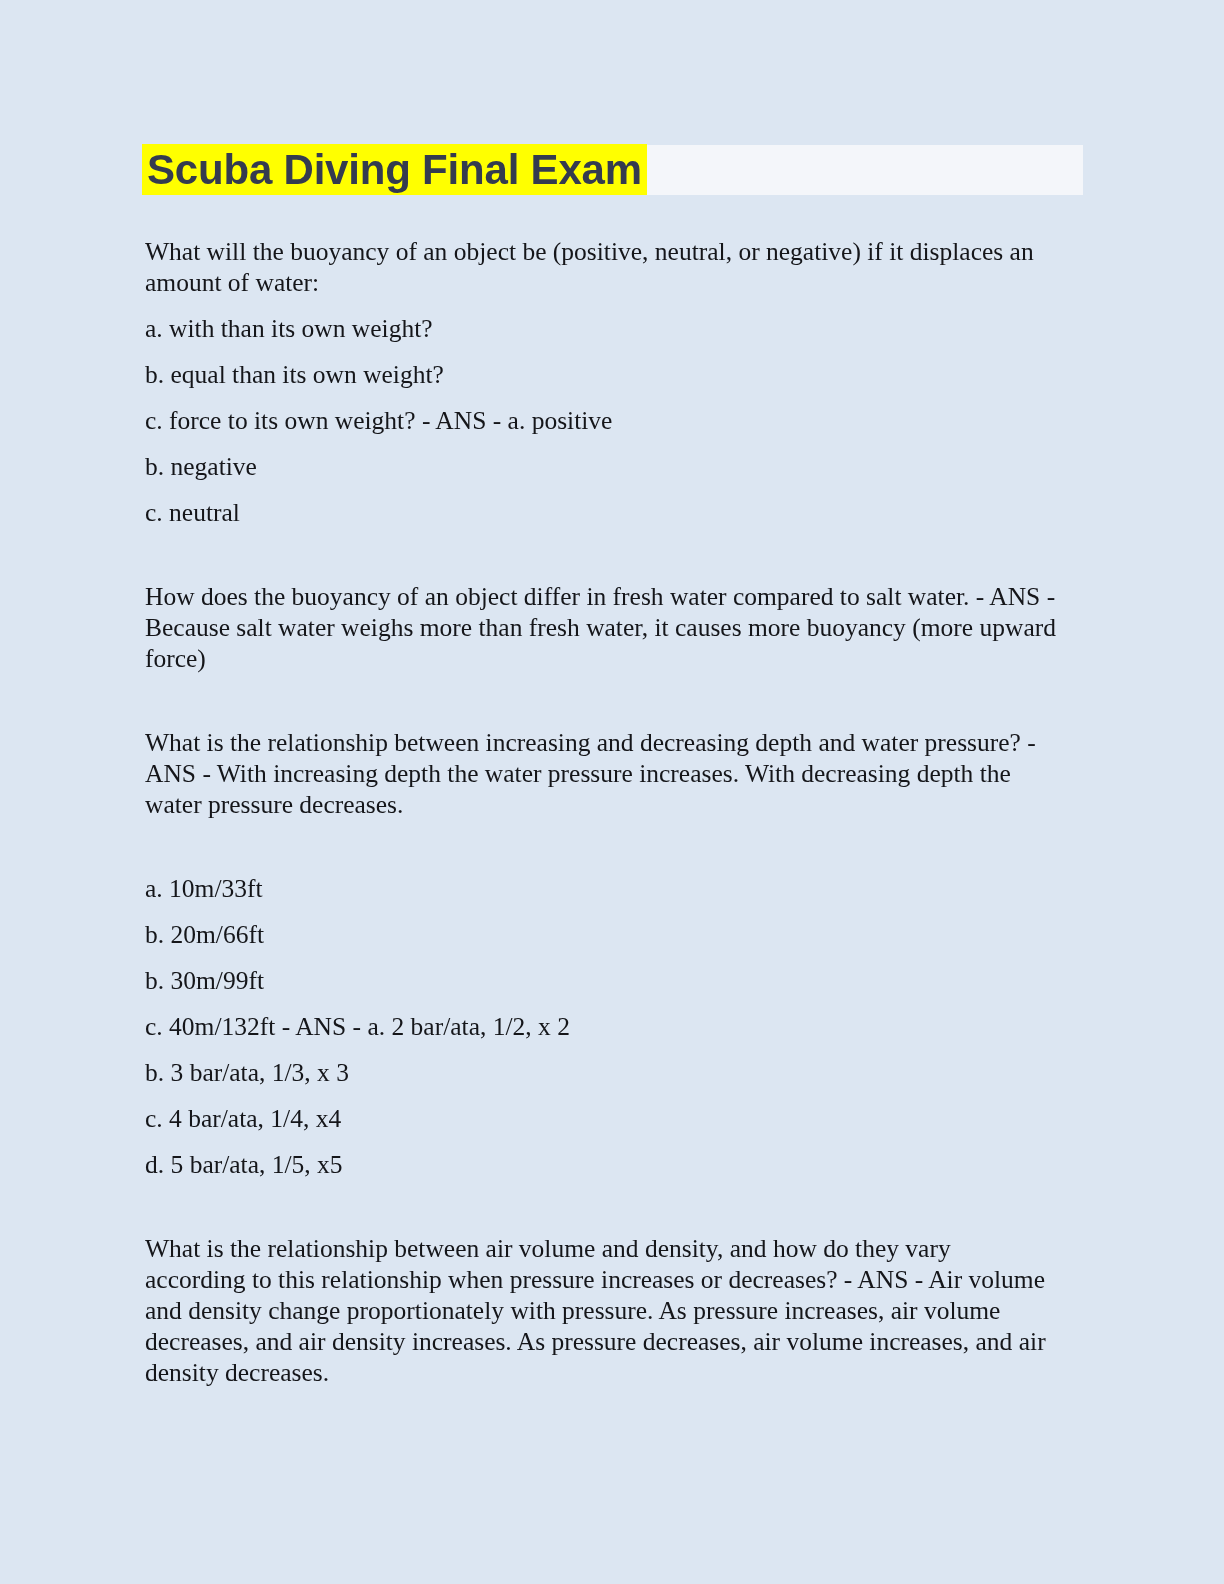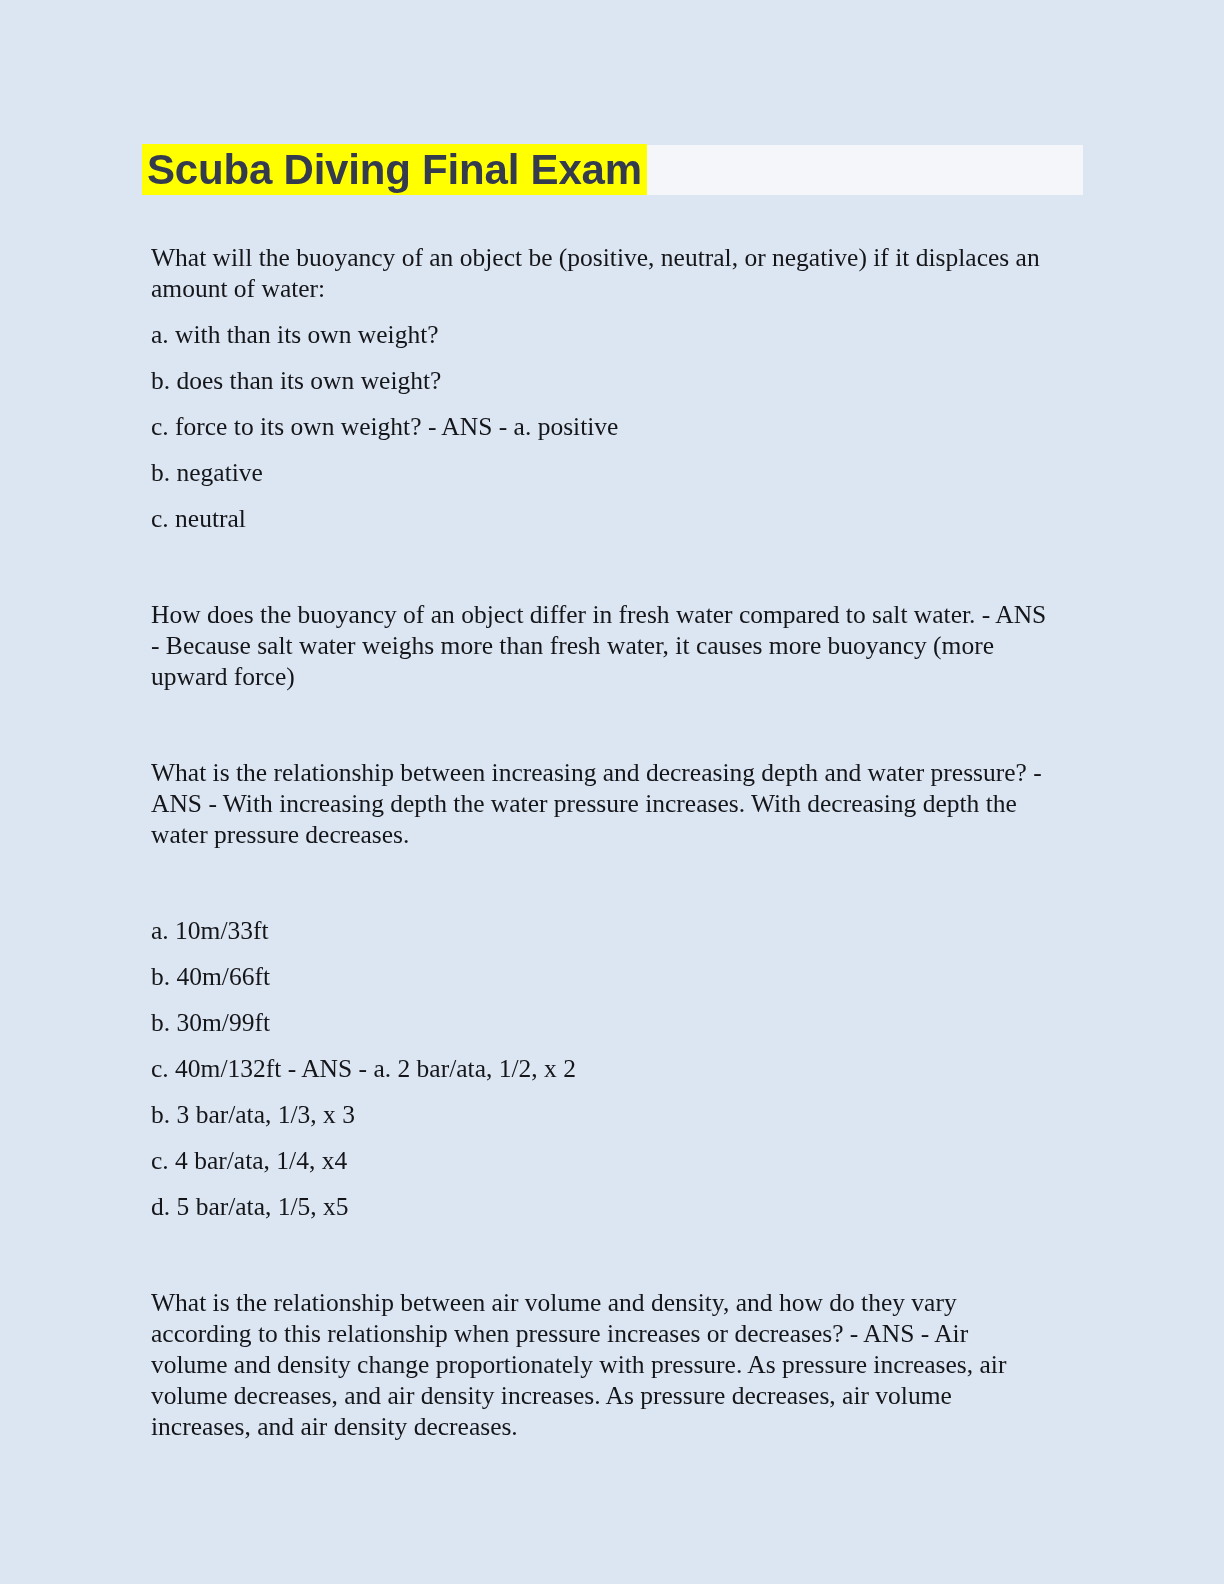--- a/index.html
+++ b/index.html
@@ -72,39 +72,39 @@
   p.para + p.para {
     margin-top: 15px;
   }
 
   
   .spacer {
     height: 45px;
   }
 
   .blk {
-    margin: 10px;
+    margin: 4px;
     padding: 0;
   }
 </style>
 </head>
 <body>
 
 <div class="page">
 
   <div class="title-band"></div>
 
   <div class="doc-title">Scuba Diving Final Exam</div>
 
   <div class="body-wrap">
 
     <div class="blk">
       <p class="para">What will the buoyancy of an object be (positive, neutral, or negative) if it displaces an amount of water:</p>
       <p class="para">a. with than its own weight?</p>
-      <p class="para">b. does than its own weight?</p>
+      <p class="para">b. equal than its own weight?</p>
       <p class="para">c. force to its own weight? - ANS - a. positive</p>
       <p class="para">b. negative</p>
       <p class="para">c. neutral</p>
     </div>
 
     <div class="spacer"></div>
 
     <div class="blk">
       <p class="para">How does the buoyancy of an object differ in fresh water compared to salt water. - ANS - Because salt water weighs more than fresh water, it causes more buoyancy (more upward force)</p>
     </div>
@@ -112,21 +112,21 @@
     <div class="spacer"></div>
 
     <div class="blk">
       <p class="para">What is the relationship between increasing and decreasing depth and water pressure? - ANS - With increasing depth the water pressure increases. With decreasing depth the water pressure decreases.</p>
     </div>
 
     <div class="spacer"></div>
 
     <div class="blk">
       <p class="para">a. 10m/33ft</p>
-      <p class="para">b. 40m/66ft</p>
+      <p class="para">b. 20m/66ft</p>
       <p class="para">b. 30m/99ft</p>
       <p class="para">c. 40m/132ft - ANS - a. 2 bar/ata, 1/2, x 2</p>
       <p class="para">b. 3 bar/ata, 1/3, x 3</p>
       <p class="para">c. 4 bar/ata, 1/4, x4</p>
       <p class="para">d. 5 bar/ata, 1/5, x5</p>
     </div>
 
     <div class="spacer"></div>
 
     <div class="blk">

